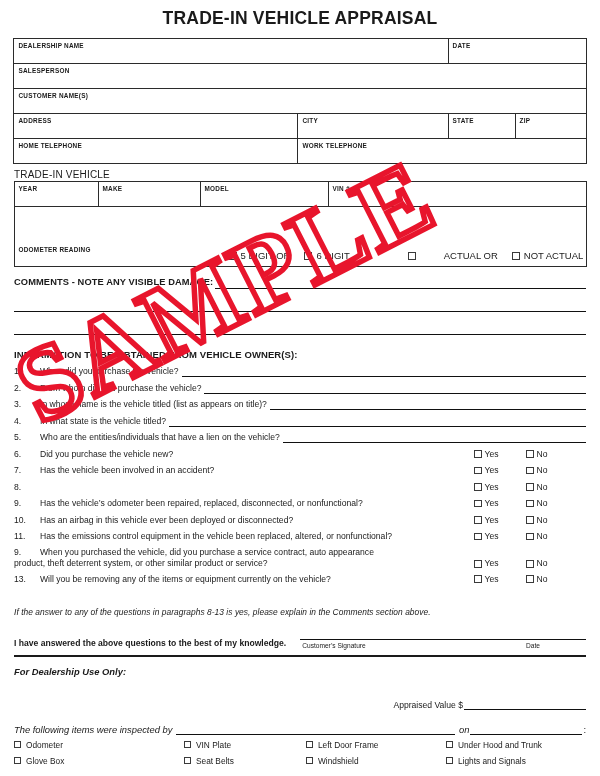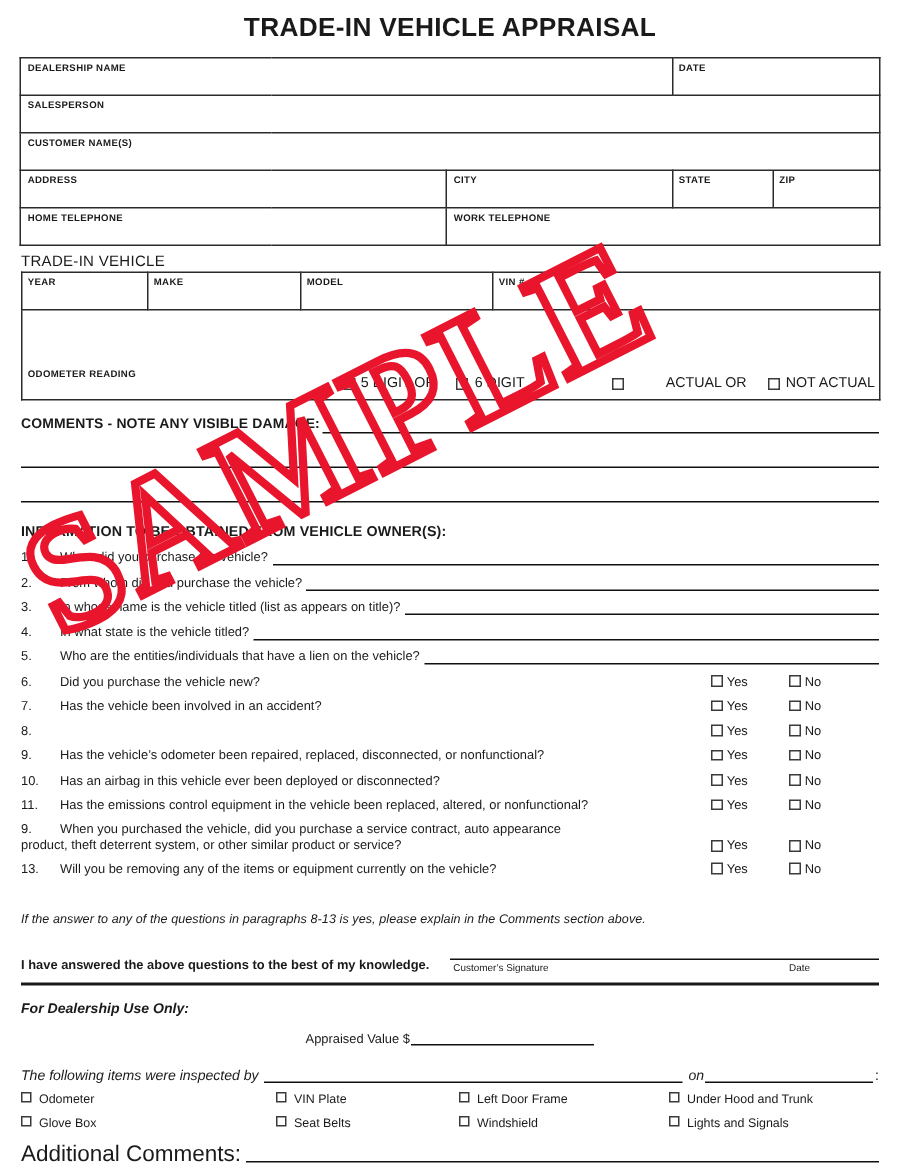--- a/index.html
+++ b/index.html
@@ -219,24 +219,24 @@
 
   
   .deal-head {
     font-size: 9.4px;
     font-weight: bold;
     font-style: italic;
     margin-top: 9px;
   }
   .appr {
     display: flex;
-    justify-content: center;
+    justify-content: flex-end;
     align-items: flex-end;
     font-size: 8.6px;
-    margin-top: 9px;
+    margin-top: 22px;
   }
   .appr .lab { white-space: nowrap; }
   .appr .ln { width: 122px; border-bottom: 1px solid #111; height: 10px; margin-left: 1px; }
 
   .inspect-line {
     display: flex;
     align-items: flex-end;
     font-size: 9.4px;
     margin-top: 13px;
   }

